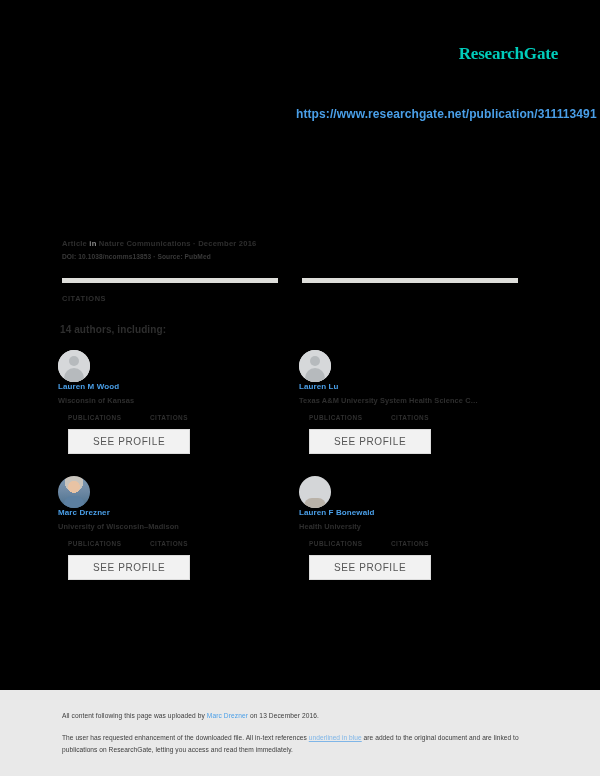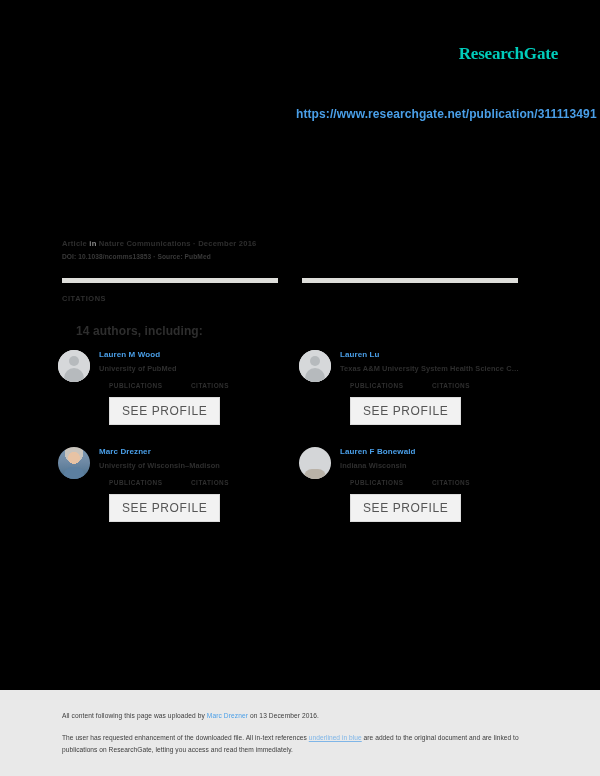--- a/index.html
+++ b/index.html
@@ -127,42 +127,43 @@
     margin-top: 3px;
     font-size: 11px;
     font-weight: bold;
     color: #2f2f2f;
     min-height: 2px;
   }
 
   
   .authors-heading {
     position: absolute;
-    left: 76px;
+    left: 60px;
     top: 324px;
-    font-size: 12px;
+    font-size: 10px;
     font-weight: bold;
     color: #2e2e2e;
     letter-spacing: 0.1px;
   }
 
   .authors-grid {
     position: absolute;
     left: 58px;
     top: 350px;
     width: 482px;
     display: flex;
     flex-wrap: wrap;
   }
   .author-card {
     width: 241px;
     box-sizing: border-box;
     display: flex;
     align-items: flex-start;
     margin-bottom: 22px;
+    flex-direction: column;
   }
   .avatar {
     width: 32px;
     height: 32px;
     border-radius: 50%;
     flex: 0 0 32px;
     margin-right: 9px;
     overflow: hidden;
     position: relative;
     background: #d4d6d8;
@@ -265,24 +266,24 @@
   .astat-label {
     font-size: 6.4px;
     font-weight: bold;
     letter-spacing: 0.5px;
     color: #2f2f2f;
   }
   .see-profile {
     margin-top: 8px;
     margin-left: 10px;
     display: inline-block;
-    padding: 6px 12px;
+    padding: 6px 24px;
     background: #f2f2f2;
     border: 1px solid #dcdcdc;
-    font-size: 12px;
+    font-size: 10px;
     letter-spacing: 0.6px;
     color: #555555;
     cursor: pointer;
   }
 
   
   .footer {
     position: absolute;
     left: 0;
     top: 690px;
@@ -359,21 +360,21 @@
       <div class="authors-heading">14 authors, including:</div>
 
       <div class="authors-grid">
 
         <div class="author-card">
           <div class="avatar">
             <div class="avatar-silhouette"></div>
           </div>
           <div class="author-body">
             <a class="author-name" href="#">Lauren M Wood</a>
-            <div class="author-affil">University of PubMed</div>
+            <div class="author-affil">Wisconsin of Kansas</div>
             <div class="author-stats">
               <div class="astat">
                 <div class="astat-value"></div>
                 <div class="astat-label">PUBLICATIONS</div>
               </div>
               <div class="astat">
                 <div class="astat-value"></div>
                 <div class="astat-label">CITATIONS</div>
               </div>
             </div>
@@ -418,21 +419,21 @@
               </div>
             </div>
             <div class="see-profile">SEE PROFILE</div>
           </div>
         </div>
 
         <div class="author-card">
           <div class="avatar avatar-photo-b"></div>
           <div class="author-body">
             <a class="author-name" href="#">Lauren F Bonewald</a>
-            <div class="author-affil">Indiana Wisconsin</div>
+            <div class="author-affil">Health University</div>
             <div class="author-stats">
               <div class="astat">
                 <div class="astat-value"></div>
                 <div class="astat-label">PUBLICATIONS</div>
               </div>
               <div class="astat">
                 <div class="astat-value"></div>
                 <div class="astat-label">CITATIONS</div>
               </div>
             </div>

